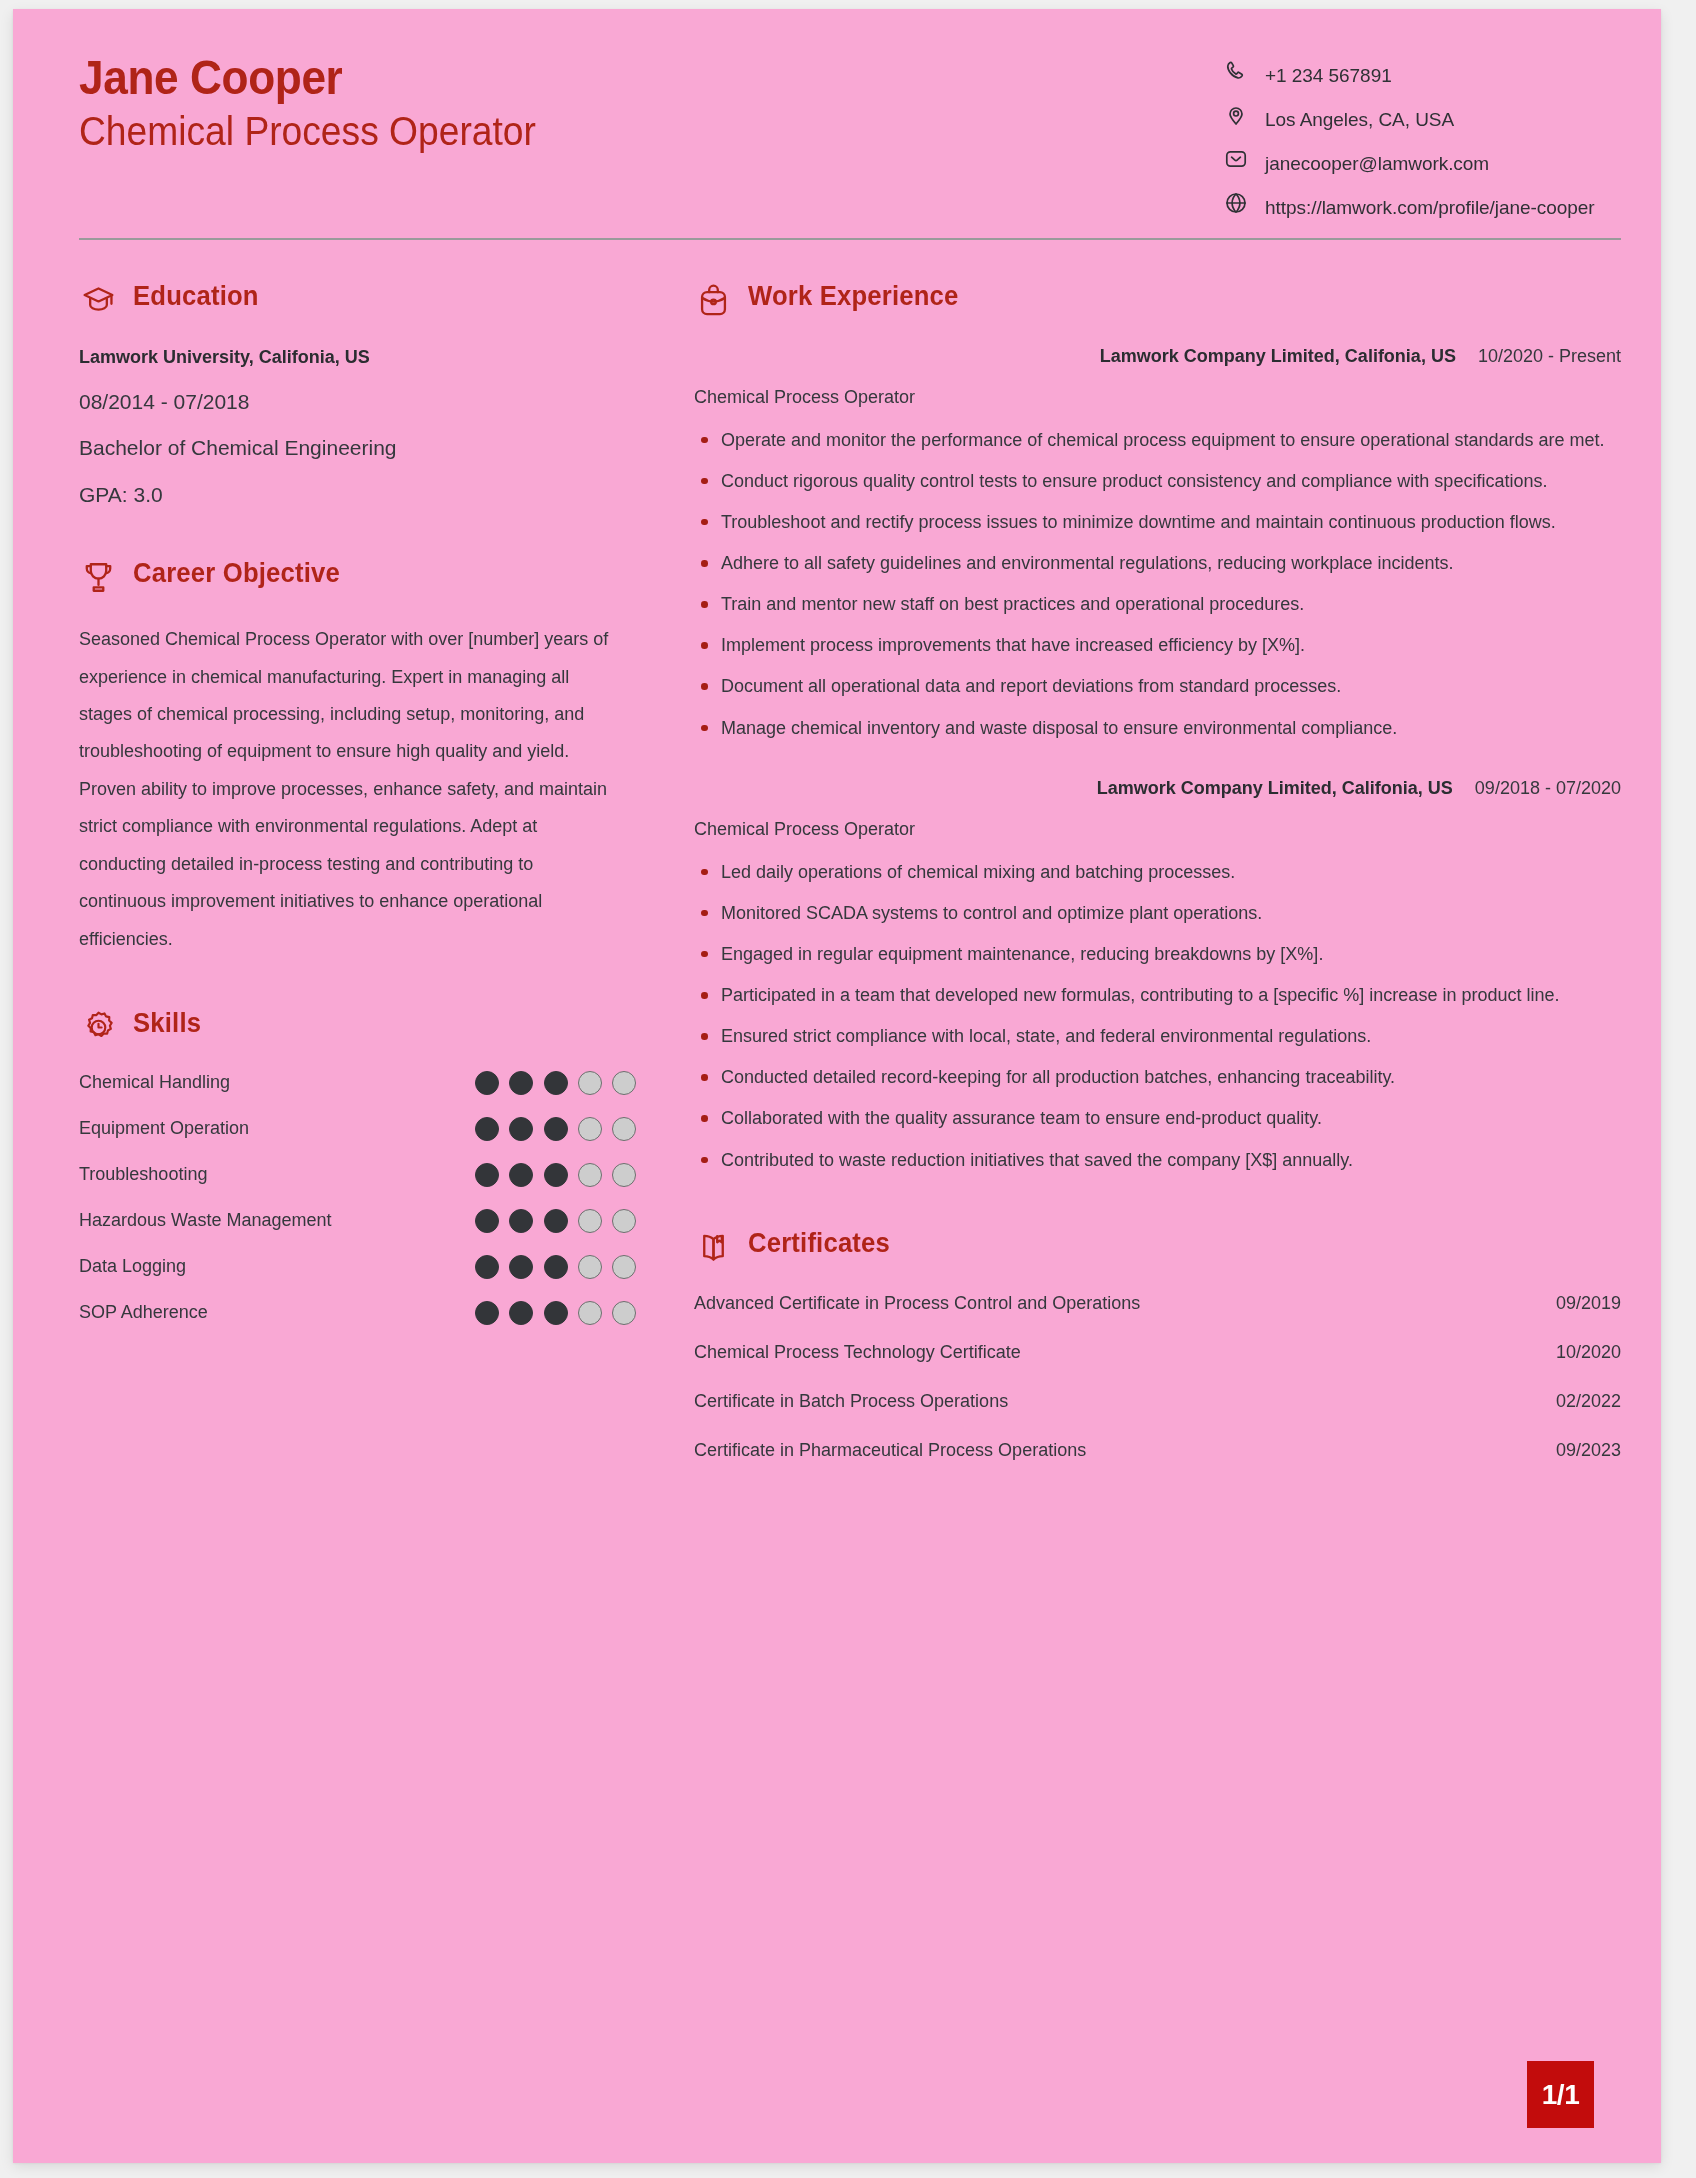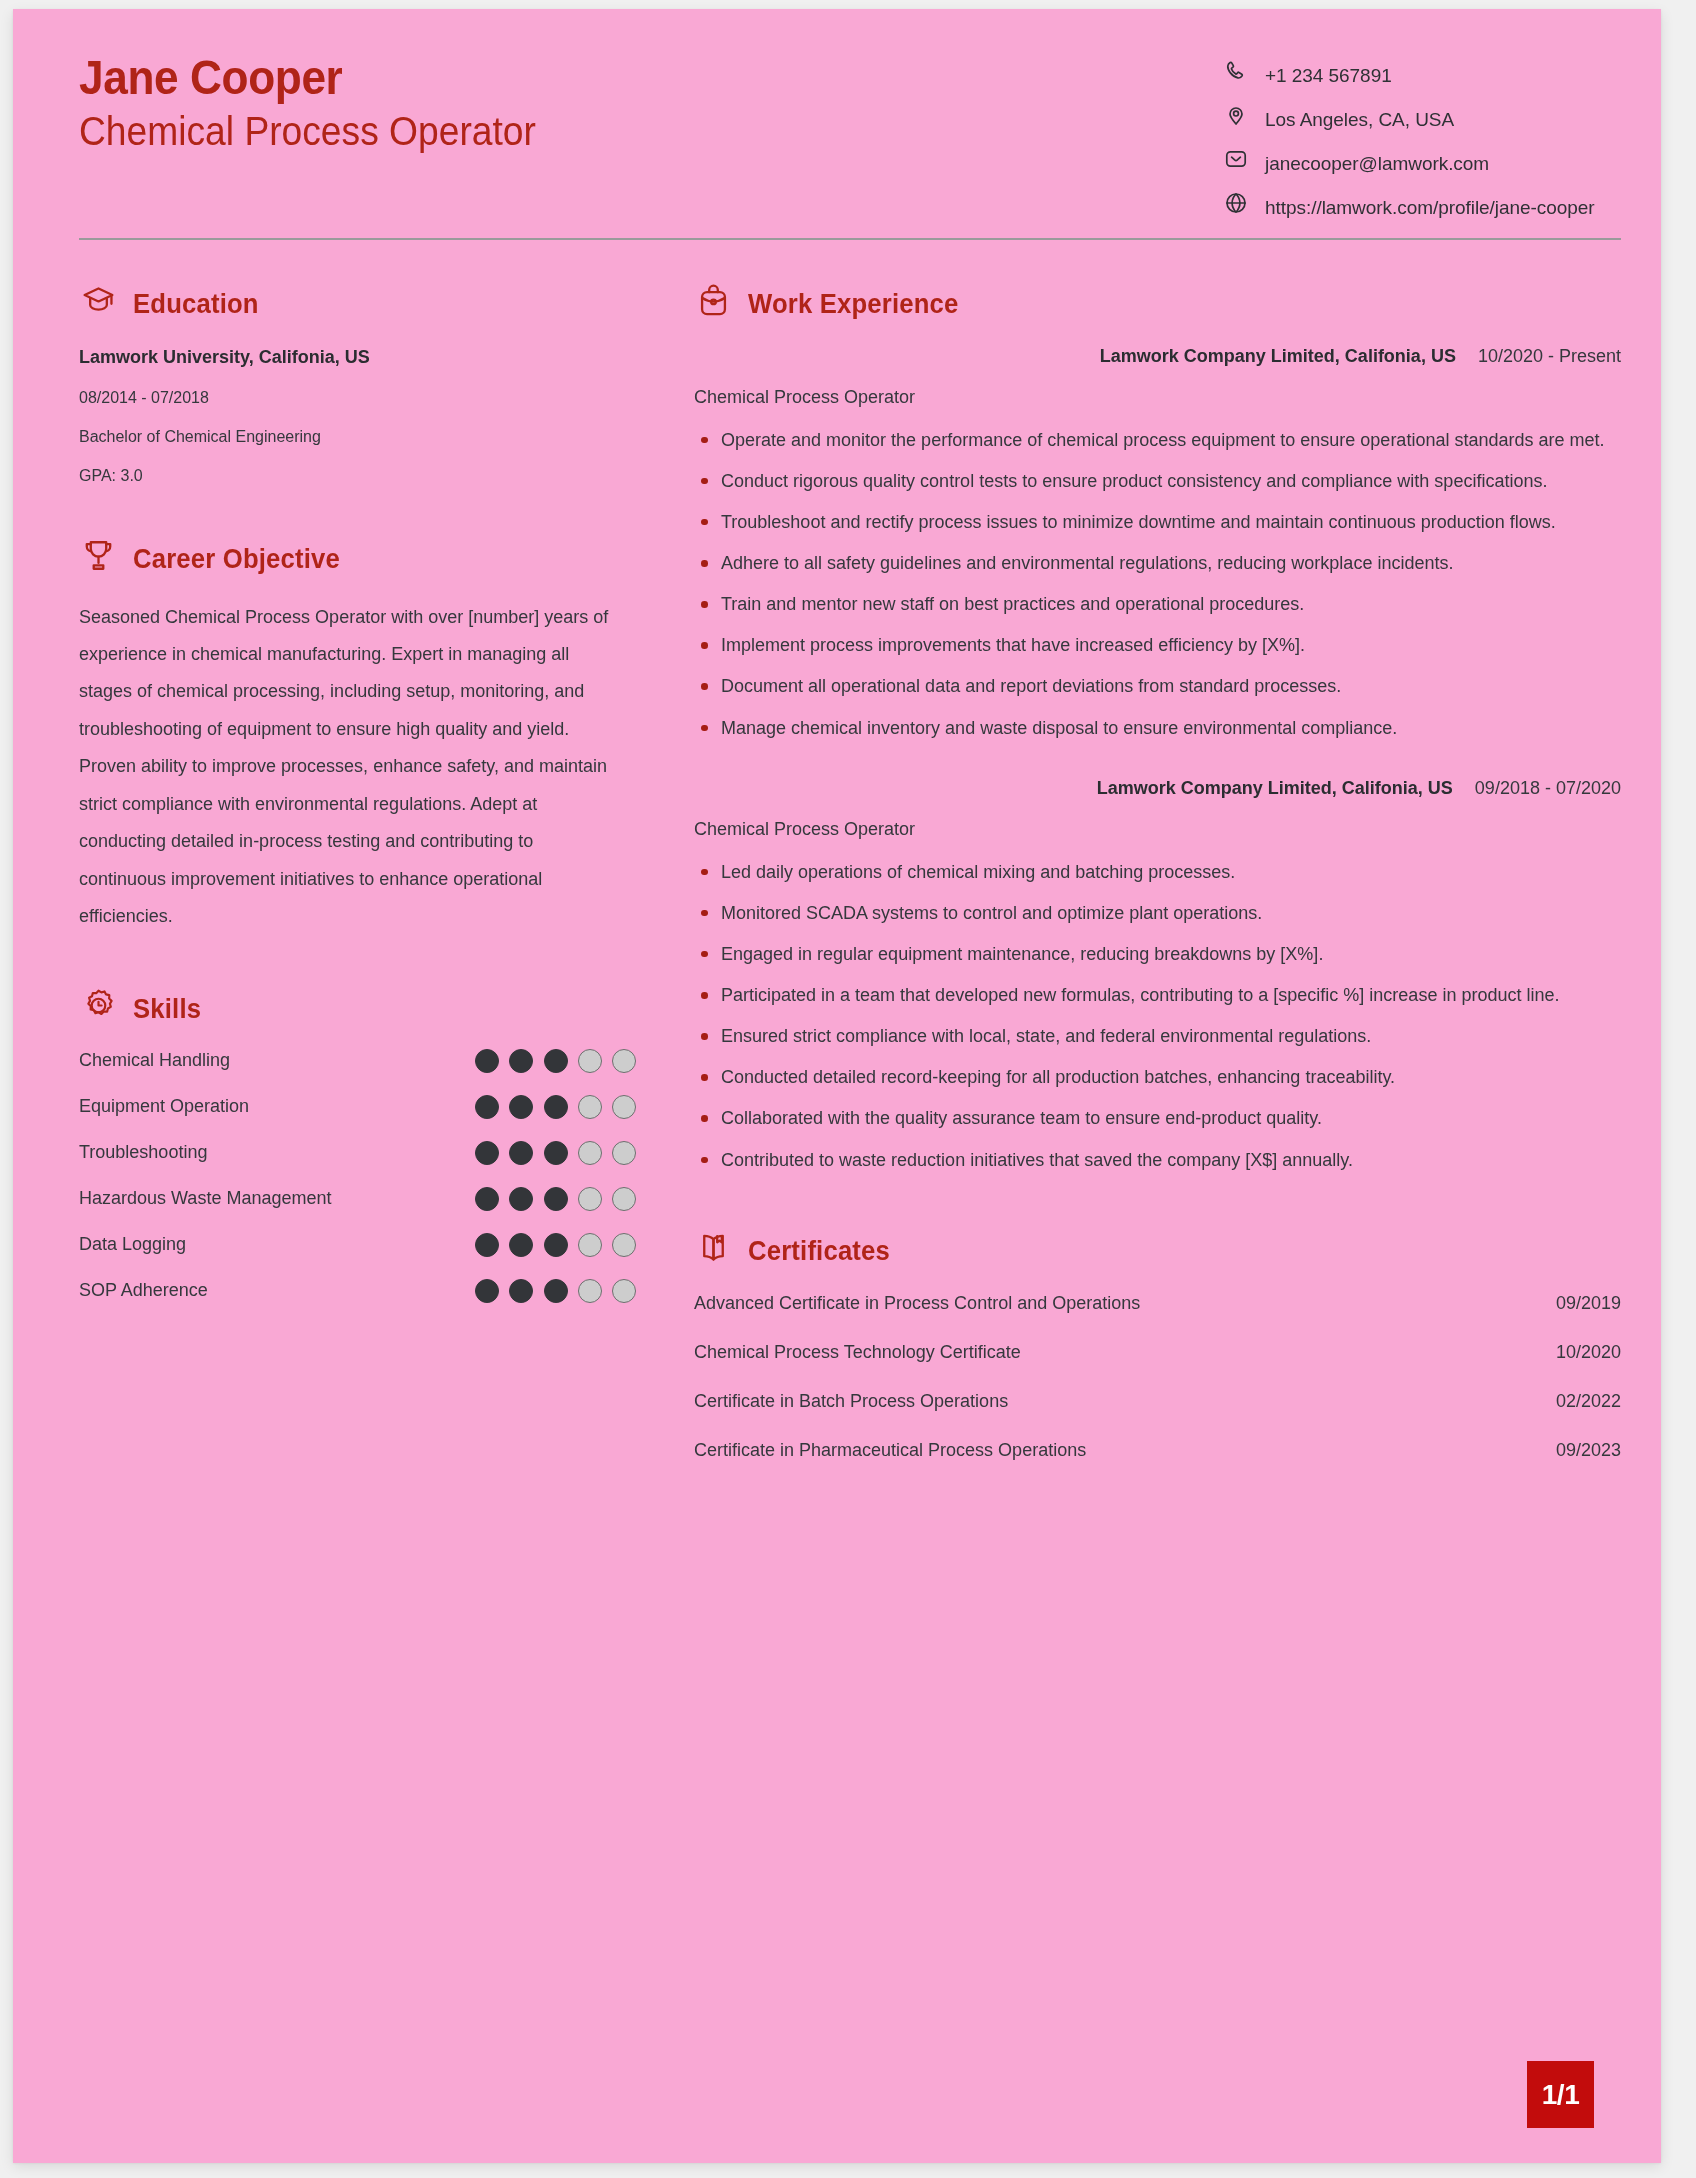--- a/index.html
+++ b/index.html
@@ -110,21 +110,21 @@
   .col-left { width: 557px; flex: 0 0 557px; }
   .col-gap  { width: 58px; flex: 0 0 58px; }
   .col-right { flex: 1 1 auto; min-width: 0; }
 
   
   .section { margin-bottom: 39px; }
   .section:last-child { margin-bottom: 0; }
 
   .section-head {
     display: flex;
-    align-items: flex-end;
+    align-items: flex-start;
     gap: 15px;
     margin-bottom: 24px;
   }
 
   .section-ico {
     width: 39px;
     height: 39px;
     flex: 0 0 39px;
     display: flex;
     align-items: center;
@@ -146,21 +146,21 @@
   
   .line-strong {
     font-size: 18px;
     font-weight: bold;
     color: #2b2d31;
     line-height: 1.5;
     margin-bottom: 15px;
   }
 
   .line-plain {
-    font-size: 16px;
+    font-size: 21px;
     color: #35383d;
     line-height: 1.5;
     margin-bottom: 15px;
   }
   .line-plain:last-child { margin-bottom: 0; }
 
   .paragraph {
     font-size: 18px;
     color: #35383d;
     line-height: 2.08;

